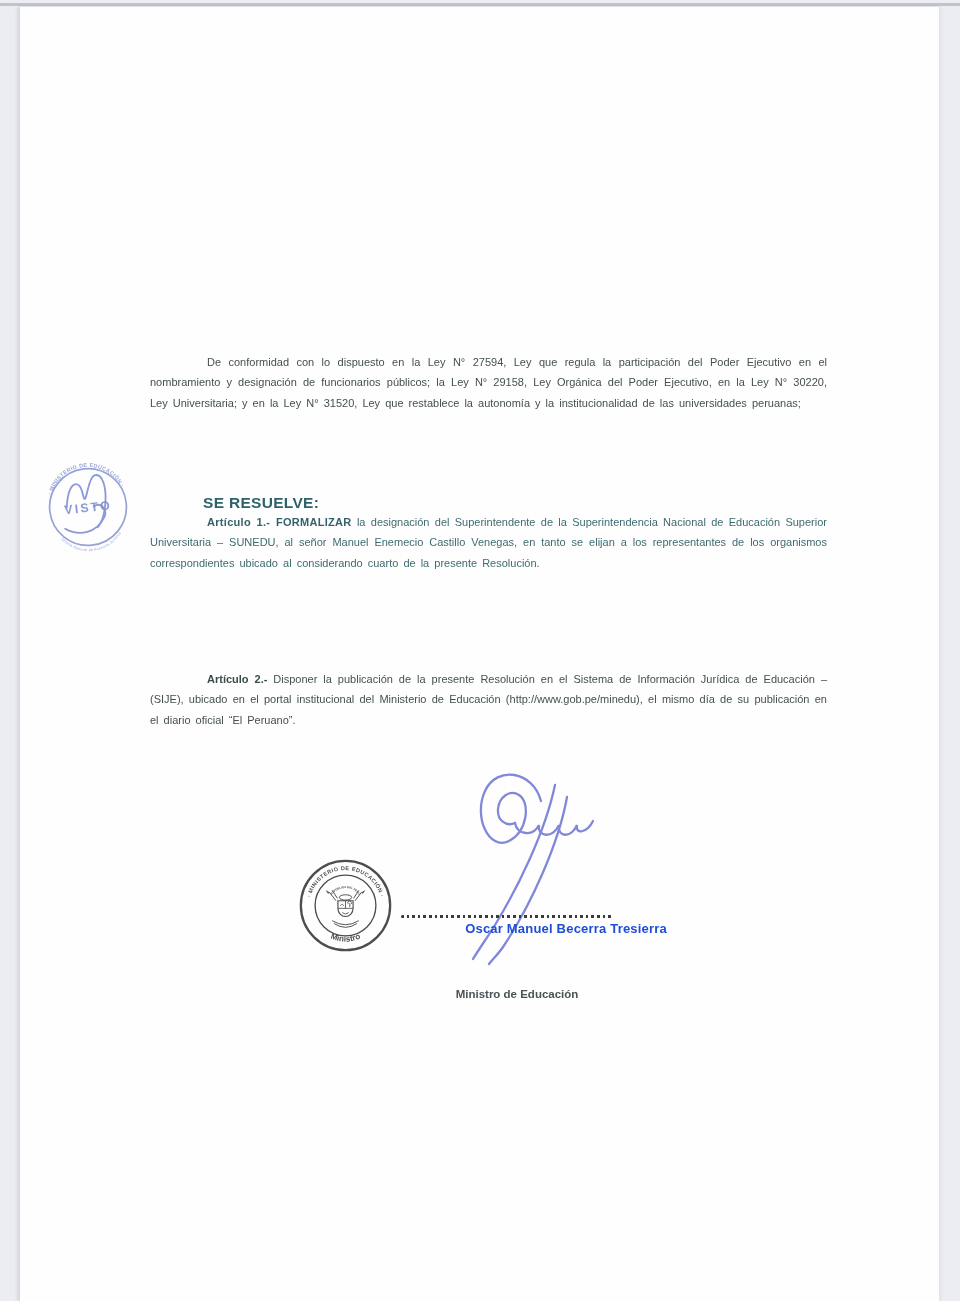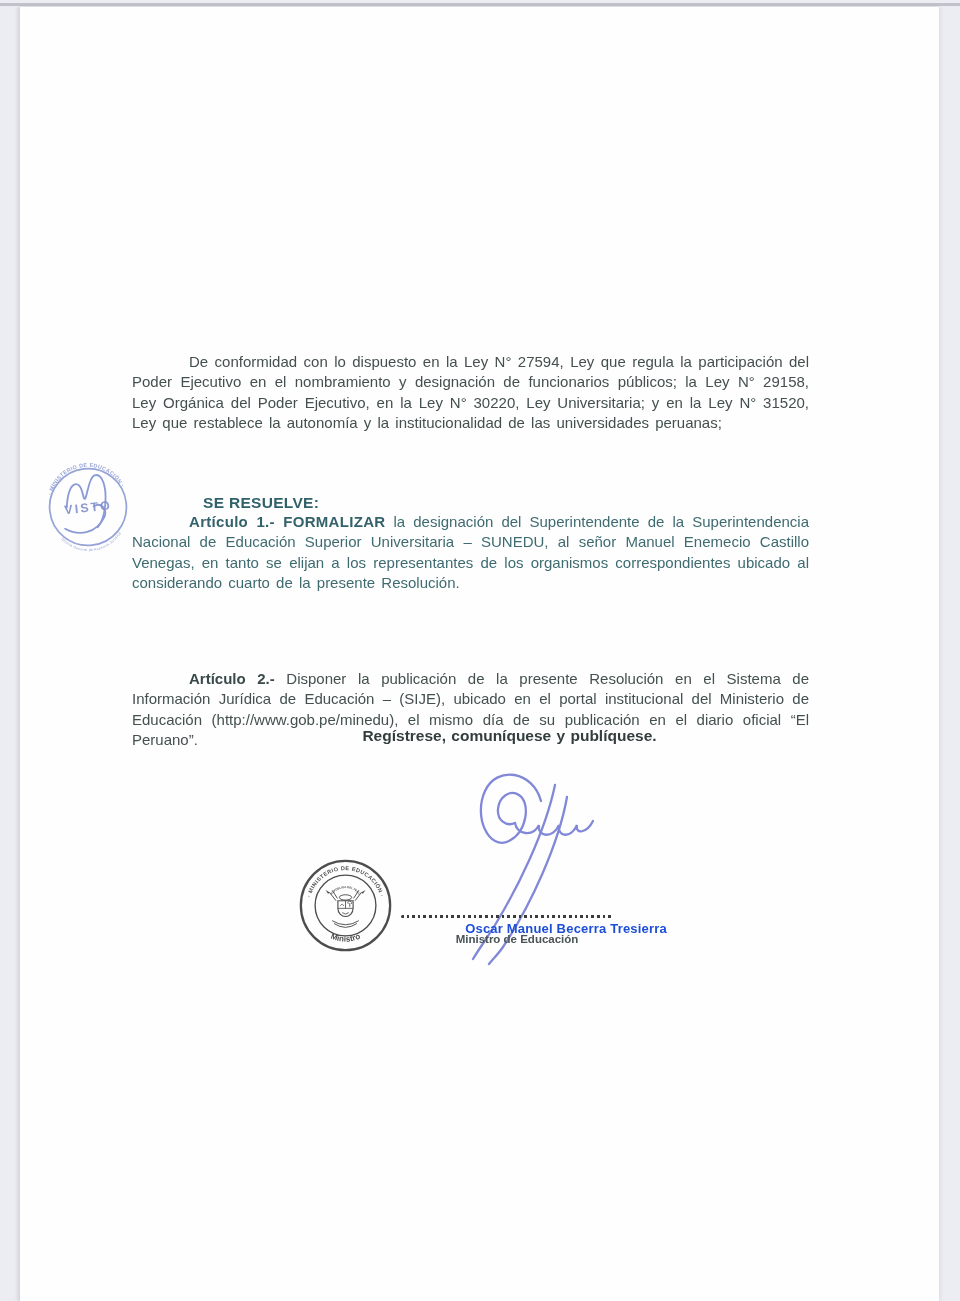--- a/index.html
+++ b/index.html
@@ -14,22 +14,22 @@
     position: absolute; left: 0; top: 3px; width: 960px; height: 3px;
     background: #c2c2cb;
   }
   .page {
     position: absolute; left: 19px; top: 7px; width: 920px; height: 1294px;
     background: #fefefe;
     border-left: 1px solid #d8d8e0;
     box-shadow: -2px 0 3px rgba(120,120,140,0.18), 2px 0 3px rgba(120,120,140,0.10);
   }
   .para {
-    position: absolute; left: 112px; width: 677px;
-    font-size: 15px; line-height: 20.3px;
+    position: absolute; left: 130px; width: 677px;
+    font-size: 11px; line-height: 20.3px;
     text-align: justify; text-indent: 57px;
     word-spacing: 2px;
   }
   .p-conformidad { top: 345px; color: #44504f; }
   .p-art1 { top: 505px; color: #3e6b70; }
   .p-art2 { top: 622px; color: #43504f; margin-top: 40px; }
   .lead-bold { font-weight: bold; }
   .p-art1 .lead-bold { color: #33626a; letter-spacing: 0.3px; }
   .p-art2 .lead-bold { color: #3a4a4a; }
   .resolve-heading {
@@ -57,21 +57,21 @@
     position: absolute; left: 381px; top: 908px; width: 212px; height: 3.2px;
     background: repeating-linear-gradient(90deg, #3b3b3b 0 2.6px, transparent 2.6px 5.6px);
     border-radius: 2px;
   }
   .signer-name {
     position: absolute; left: 347px; top: 914px; width: 300px;
     text-align: right; font-size: 13px; font-weight: bold; color: #1d4ed8;
     letter-spacing: 0.2px;
   }
   .signer-title {
-    position: absolute; left: 347px; top: 926px; width: 300px;
+    position: absolute; left: 347px; top: 981px; width: 300px;
     text-align: center; font-size: 11.5px; font-weight: bold; color: #4a5355;
   }
 </style>
 </head>
 <body>
 
 <div class="scan-top-edge"></div>
 
 <div class="page">
 
@@ -95,21 +95,20 @@
   </svg>
 
   <p class="para p-conformidad">De conformidad con lo dispuesto en la Ley N° 27594, Ley que regula la participación del Poder Ejecutivo en el nombramiento y designación de funcionarios públicos; la Ley N° 29158, Ley Orgánica del Poder Ejecutivo, en la Ley N° 30220, Ley Universitaria; y en la Ley N° 31520, Ley que restablece la autonomía y la institucionalidad de las universidades peruanas;</p>
 
   <div class="resolve-heading">SE RESUELVE:</div>
 
   <p class="para p-art1"><span class="lead-bold">Artículo 1.- FORMALIZAR</span><span> la designación del Superintendente de la Superintendencia Nacional de Educación Superior Universitaria – SUNEDU, al señor Manuel Enemecio Castillo Venegas, en tanto se elijan a los representantes de los organismos correspondientes ubicado al considerando cuarto de la presente Resolución.</span></p>
 
   <p class="para p-art2"><span class="lead-bold">Artículo 2.-</span><span> Disponer la publicación de la presente Resolución en el Sistema de Información Jurídica de Educación – (SIJE), ubicado en el portal institucional del Ministerio de Educación (http://www.gob.pe/minedu), el mismo día de su publicación en el diario oficial “El Peruano”.</span></p>
 
-  <div class="closing-line">Regístrese, comuníquese y publíquese.</div>
 
   <svg class="signature-svg" viewBox="0 0 200 212">
     <g fill="none" stroke="#7b82d6" stroke-width="2.3" stroke-linecap="round" opacity="0.95">
       <path d="M 136,44 C 128,14 92,8 80,34 C 68,60 84,94 104,84 C 122,75 126,46 114,38 C 105,32 94,40 93,52 C 92,63 101,70 110,66"></path>
       <path d="M 110,66 C 112,78 128,80 134,68 C 132,80 148,82 154,68 C 152,80 166,82 172,68 C 170,78 182,76 188,64"></path>
       <path d="M 150,28 C 140,76 112,132 90,168 C 84,178 74,192 68,202"></path>
       <path d="M 162,40 C 154,86 126,148 98,190 C 94,196 88,202 84,207"></path>
     </g>
   </svg>
 

